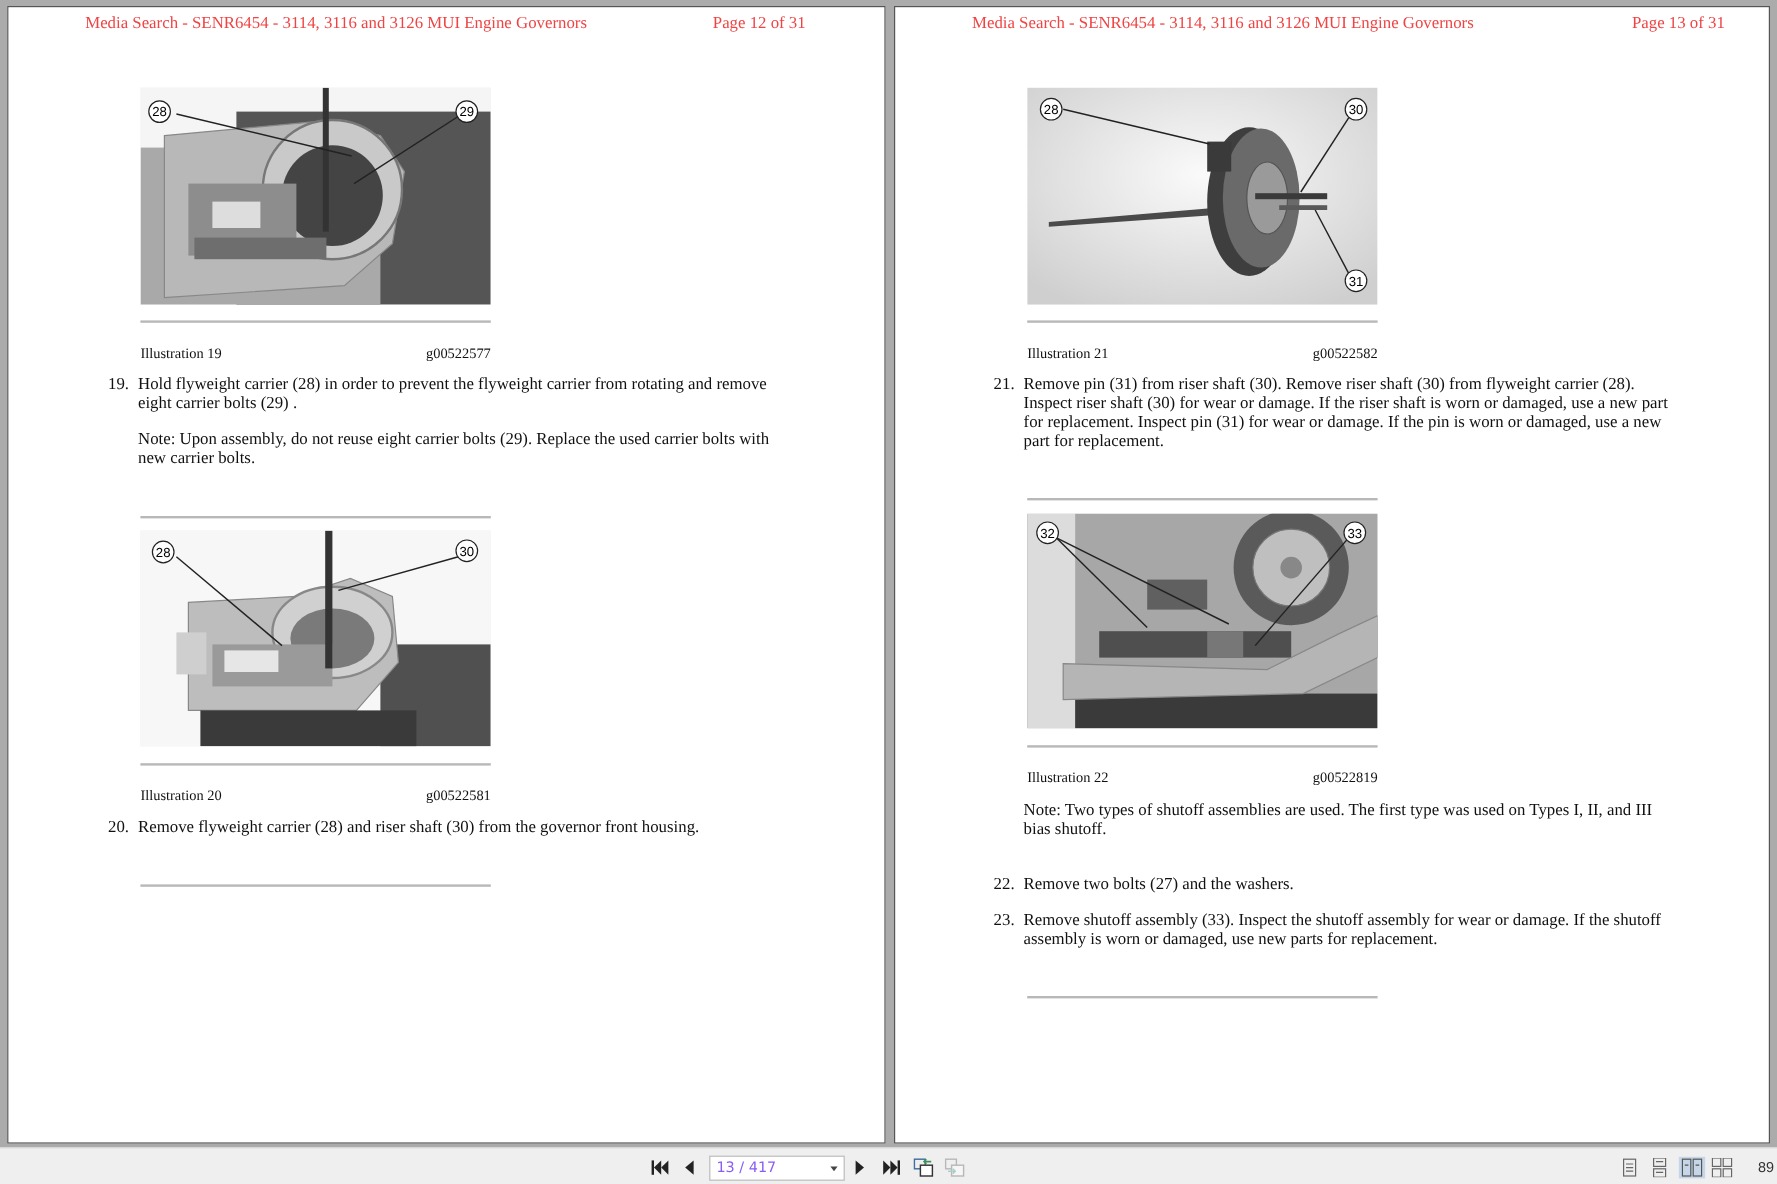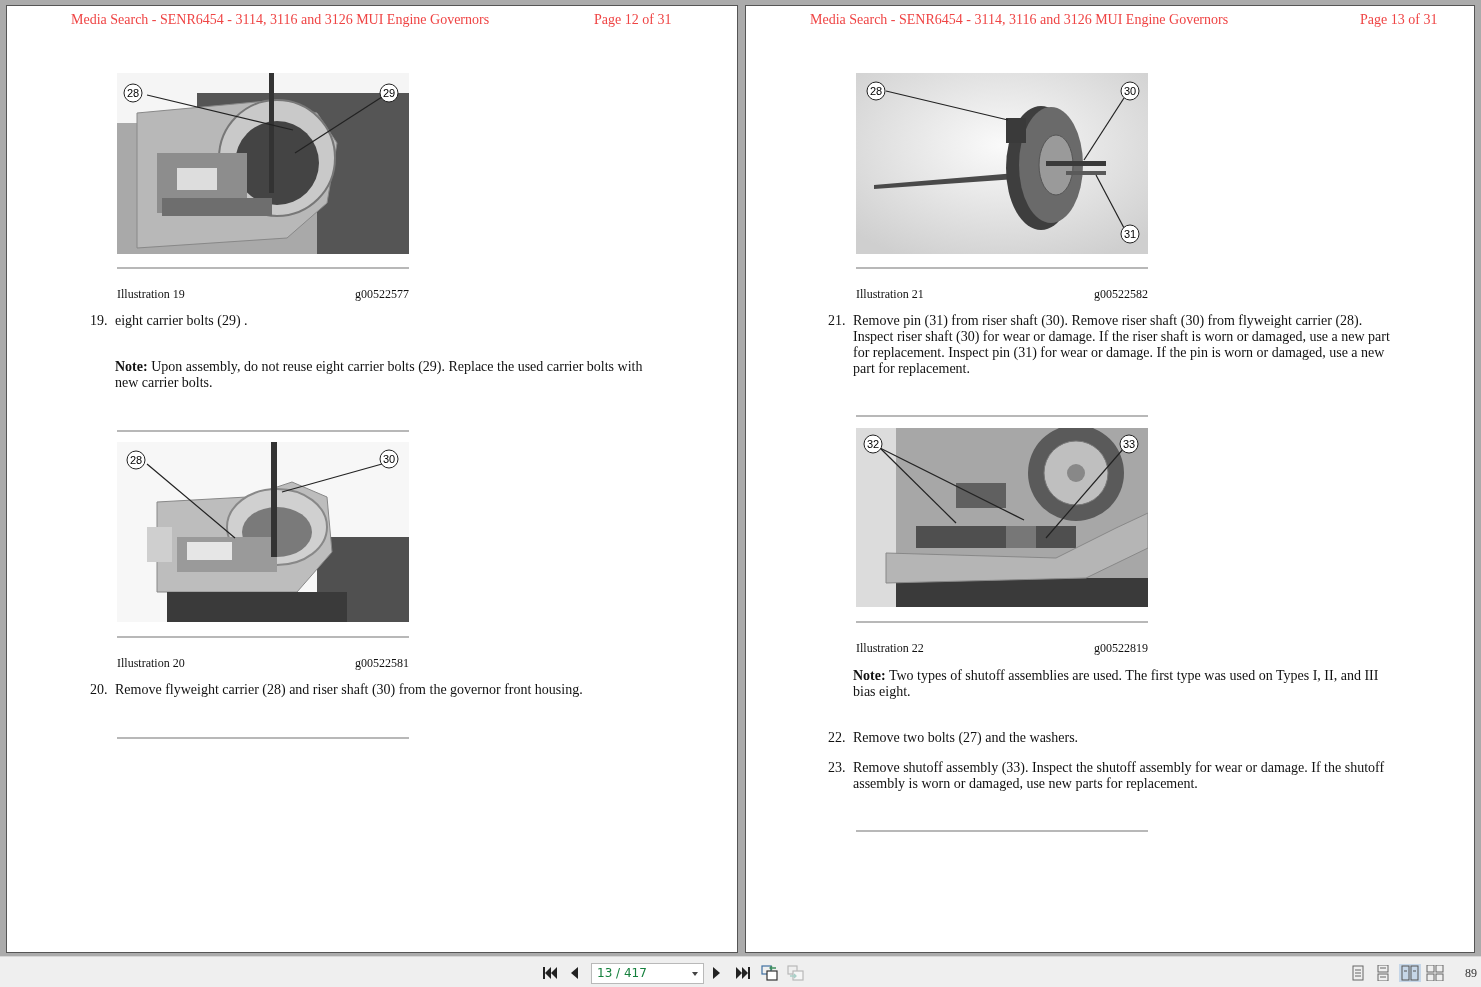--- a/index.html
+++ b/index.html
@@ -24,33 +24,33 @@
   .photo svg { display: block; }
   .rule { position: absolute; left: 0; width: 292px; height: 2px; background: #b8b8b8; }
   .caption { position: absolute; left: 0; width: 292px; font-size: 12px; color: #111; }
   .caption .cap-id { position: absolute; right: 0; top: 0; }
   .caption .cap-label { position: absolute; left: 0; top: 0; }
 
   .step { position: absolute; font-size: 14px; line-height: 16px; color: #111; text-decoration: underline; }
   .step .num { position: absolute; left: 0; top: 0; width: 24px; }
   .step .body { position: absolute; left: 25px; top: 0; }
   .note { position: absolute; font-size: 14px; line-height: 16px; color: #111; }
-  .note b { font-weight: bold; }
+  .note b { font-weight: normal; }
 
   .toolbar { position: absolute; left: 0; top: 956px; width: 1481px; height: 31px;
              background: #efefef; border-top: 1px solid #d6d6d6; }
   .tb-btn { position: absolute; top: 6px; height: 20px; display: flex; align-items: center; justify-content: center; cursor: pointer; }
   .page-select { position: absolute; left: 591px; top: 6px; width: 113px; height: 21px;
                  background: #fff; border: 1px solid #b9b9b9; font-family: "DejaVu Sans", sans-serif;
-                 font-size: 12px; color: #15803d; padding: 2px 0 0 5px; }
+                 font-size: 12px; color: #8b5cf6; padding: 2px 0 0 5px; }
   .page-select .caret { position: absolute; right: 5px; top: 8px; width: 0; height: 0;
                         border-left: 3px solid transparent; border-right: 3px solid transparent; border-top: 4px solid #444; }
   .view-btn { position: absolute; top: 7px; width: 22px; height: 18px; display: flex; align-items: center; justify-content: center; }
   .view-btn.active { background: #c5d6e8; }
-  .zoom-val { position: absolute; left: 1465px; top: 9px; font-family: Liberation Serif, serif; font-size: 12px; color: #333; }
+  .zoom-val { position: absolute; left: 1465px; top: 9px; font-family: Liberation Sans, sans-serif; font-size: 12px; color: #333; }
 </style>
 </head>
 <body>
 
 <div class="viewer">
 
   <div class="page page-left">
     <div class="running-head rh-title">Media Search - SENR6454 - 3114, 3116 and 3126 MUI Engine Governors</div>
     <div class="running-head rh-page">Page 12 of 31</div>
 
@@ -78,20 +78,21 @@
       <div class="rule" style="top:194px;"></div>
       <div class="caption" style="top:214px;">
         <span class="cap-label">Illustration 19</span>
         <span class="cap-id">g00522577</span>
       </div>
     </div>
 
     <div class="step" style="left:83px;top:307px;width:600px;height:34px;">
       <span class="num">19.</span>
       <div class="body">
+        <div>Hold flyweight carrier (28) in order to prevent the flyweight carrier from rotating and remove</div>
         <div>eight carrier bolts (29) .</div>
       </div>
     </div>
 
     <div class="note" style="left:108px;top:353px;width:580px;">
       <div><b>Note:</b><span> Upon assembly, do not reuse eight carrier bolts (29). Replace the used carrier bolts with</span></div>
       <div>new carrier bolts.</div>
     </div>
 
     <div class="figure" style="top:424px;height:245px;">
@@ -208,21 +209,21 @@
       </div>
       <div class="rule" style="top:206px;"></div>
       <div class="caption" style="top:226px;">
         <span class="cap-label">Illustration 22</span>
         <span class="cap-id">g00522819</span>
       </div>
     </div>
 
     <div class="note" style="left:107px;top:662px;width:580px;">
       <div><b>Note:</b><span> Two types of shutoff assemblies are used. The first type was used on Types I, II, and III</span></div>
-      <div>bias eight.</div>
+      <div>bias shutoff.</div>
     </div>
 
     <div class="step" style="left:82px;top:724px;width:600px;height:18px;">
       <span class="num">22.</span>
       <div class="body">
         <div>Remove two bolts (27) and the washers.</div>
       </div>
     </div>
 
     <div class="step" style="left:82px;top:754px;width:600px;height:34px;">

